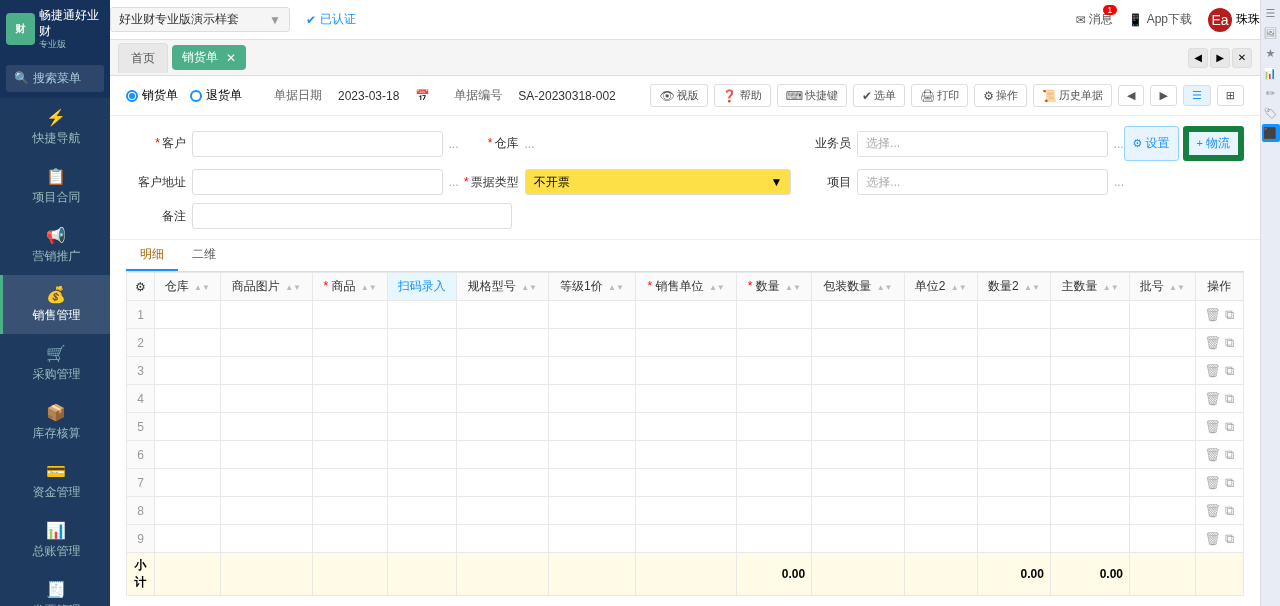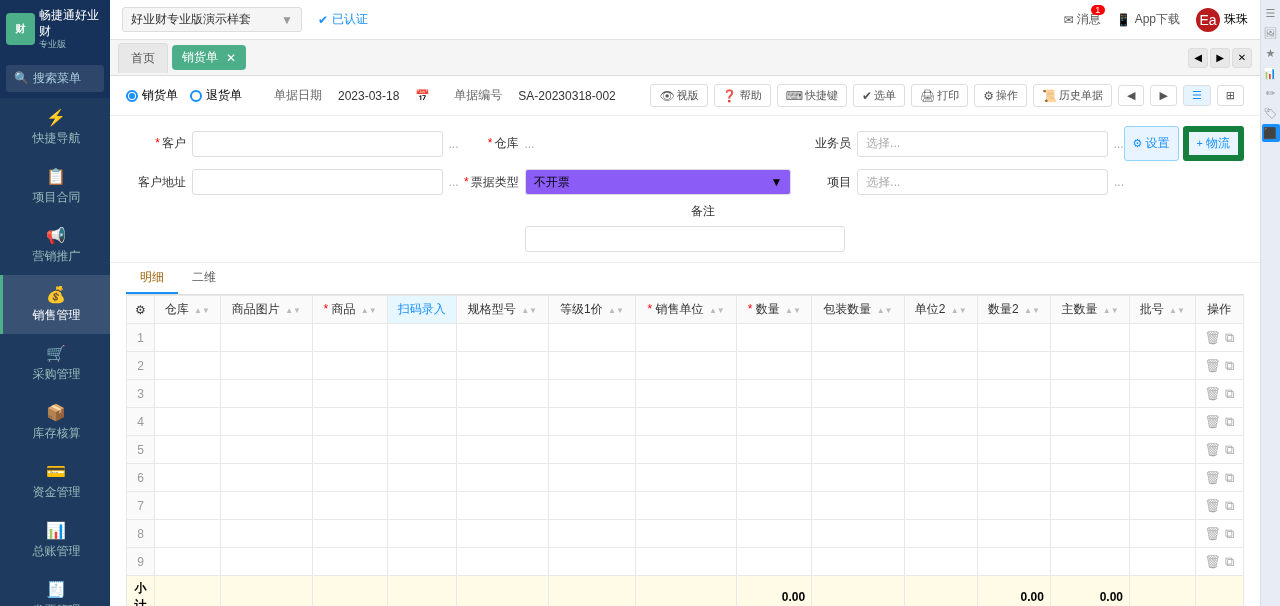--- a/index.html
+++ b/index.html
@@ -13,21 +13,21 @@
     .sidebar-search { background: #16325a; padding: 6px; }
     .sidebar-search-btn { width: 100%; background: rgba(255,255,255,0.1); border: none; color: #acd; padding: 5px 8px; border-radius: 3px; cursor: pointer; text-align: left; font-size: 11px; display: flex; align-items: center; gap: 4px; }
     .sidebar-nav-item { padding: 10px 8px; display: flex; flex-direction: column; align-items: center; gap: 3px; cursor: pointer; color: #9bb; font-size: 11px; border-left: 3px solid transparent; }
     .sidebar-nav-item.active { background: rgba(255,255,255,0.12); color: #fff; border-left-color: #4caf8a; }
     .sidebar-nav-icon { font-size: 16px; }
 
     
     .main { flex: 1; display: flex; flex-direction: column; background: #f0f2f5; overflow: hidden; }
 
     
-    .topbar { background: #fff; height: 40px; display: flex; align-items: center; padding: 0 12px; border-bottom: 1px solid #e0e0e0; gap: 8px; }
+    .topbar { background: #fff; height: 40px; display: flex; align-items: center; padding: 0 0; border-bottom: 1px solid #e0e0e0; gap: 8px; }
     .topbar-company { display: flex; align-items: center; gap: 4px; background: #f5f5f5; border: 1px solid #ddd; border-radius: 3px; padding: 3px 8px; cursor: pointer; font-size: 12px; color: #333; min-width: 180px; }
     .topbar-cert { display: flex; align-items: center; gap: 4px; color: #1890ff; font-size: 12px; margin-left: 8px; }
     .topbar-right { margin-left: auto; display: flex; align-items: center; gap: 16px; }
     .topbar-icon-btn { display: flex; align-items: center; gap: 3px; cursor: pointer; color: #555; font-size: 12px; position: relative; }
     .badge { background: red; color: white; border-radius: 8px; font-size: 9px; padding: 0 4px; position: absolute; top: -6px; right: -4px; min-width: 14px; text-align: center; }
     .topbar-user { display: flex; align-items: center; gap: 4px; cursor: pointer; }
     .avatar { width: 24px; height: 24px; background: #b91c1c; border-radius: 50%; display: flex; align-items: center; justify-content: center; color: white; font-size: 14px; }
 
     
     .tabbar { background: #f5f5f5; height: 36px; display: flex; align-items: center; padding: 0 8px; border-bottom: 1px solid #ddd; gap: 4px; }
@@ -53,25 +53,25 @@
     .btn-sm { padding: 3px 8px; border: 1px solid #ddd; border-radius: 3px; background: #fff; cursor: pointer; font-size: 11px; color: #555; display: flex; align-items: center; gap: 2px; }
 
     
     .form-fields { padding: 10px 16px; border-bottom: 1px solid #eee; }
     .form-row { display: flex; align-items: center; margin-bottom: 8px; }
     .form-field { display: flex; align-items: center; gap: 6px; flex: 1; }
     .form-field-label { color: #333; white-space: nowrap; min-width: 60px; text-align: right; }
     .required::before { content: '*'; color: red; margin-right: 2px; }
     .form-input { flex: 1; border: 1px solid #ddd; border-radius: 3px; padding: 4px 8px; color: #333; background: #fff; height: 26px; display: flex; align-items: center; }
     .form-input-dots { color: #aaa; cursor: pointer; }
-    .form-select { flex: 1; border: 1px solid #ddd; border-radius: 3px; padding: 4px 8px; background: #8b5cf6; height: 26px; display: flex; align-items: center; justify-content: space-between; cursor: pointer; }
+    .form-select { flex: 1; border: 1px solid #ddd; border-radius: 3px; padding: 4px 8px; background: #fde047; height: 26px; display: flex; align-items: center; justify-content: space-between; cursor: pointer; }
     .form-field-action { display: flex; gap: 4px; }
     .btn-setup { background: #e8f4ff; color: #1890ff; border: 1px solid #91d5ff; border-radius: 3px; padding: 3px 8px; cursor: pointer; font-size: 11px; }
     .btn-add-row { background: #e8f4ff; color: #1890ff; border: 6px solid #15803d; border-radius: 3px; padding: 3px 8px; cursor: pointer; font-size: 11px; }
-    .form-note { display: flex; align-items: center; gap: 6px; flex-direction: column; }
+    .form-note { display: flex; align-items: center; gap: 6px; }
     .note-label { color: #333; min-width: 60px; text-align: right; }
     .note-input { border: 1px solid #ddd; border-radius: 3px; padding: 4px 8px; width: 320px; height: 26px; }
 
     
     .table-section { flex: 1; padding: 0 16px 8px; }
     .table-tabs { display: flex; gap: 0; margin-bottom: 0; border-bottom: 1px solid #ddd; }
     .table-tab { padding: 6px 14px; cursor: pointer; font-size: 12px; color: #555; border-bottom: 2px solid transparent; }
     .table-tab.active { color: #a16207; border-bottom-color: #1890ff; }
     .data-table { width: 100%; border-collapse: collapse; font-size: 11px; }
     .data-table th { background: #fafafa; border: 1px solid #e8e8e8; padding: 5px 6px; text-align: center; color: #333; font-weight: normal; white-space: nowrap; position: relative; }

